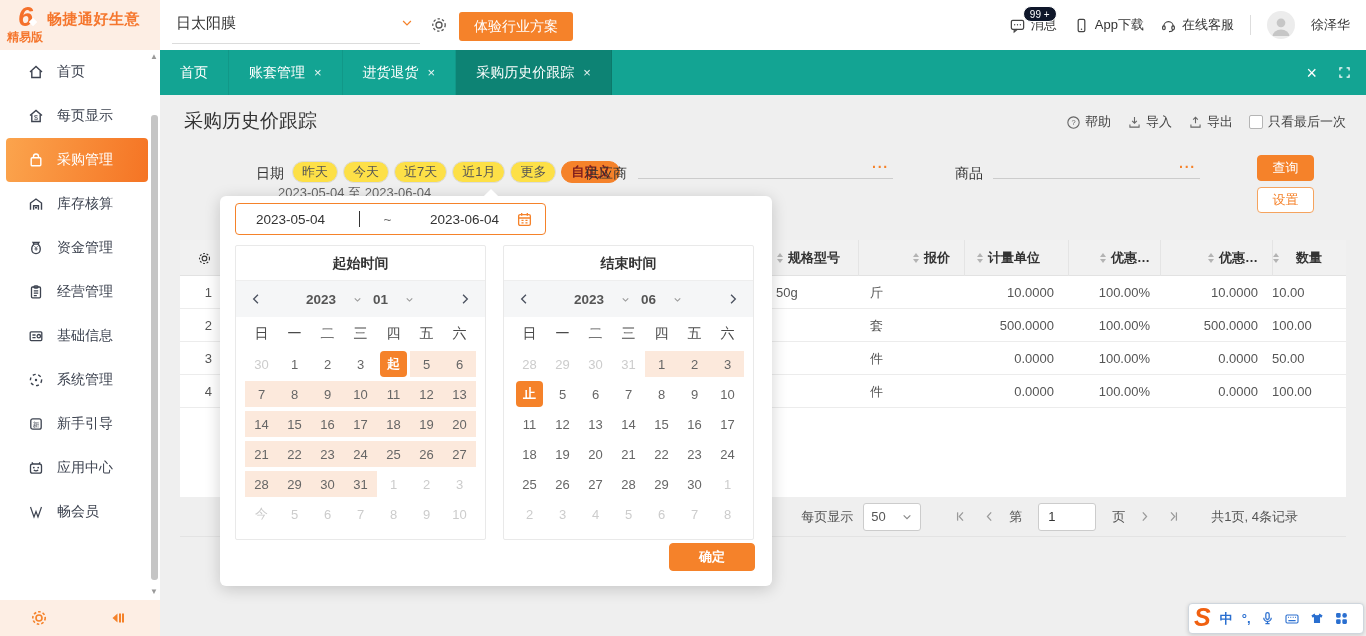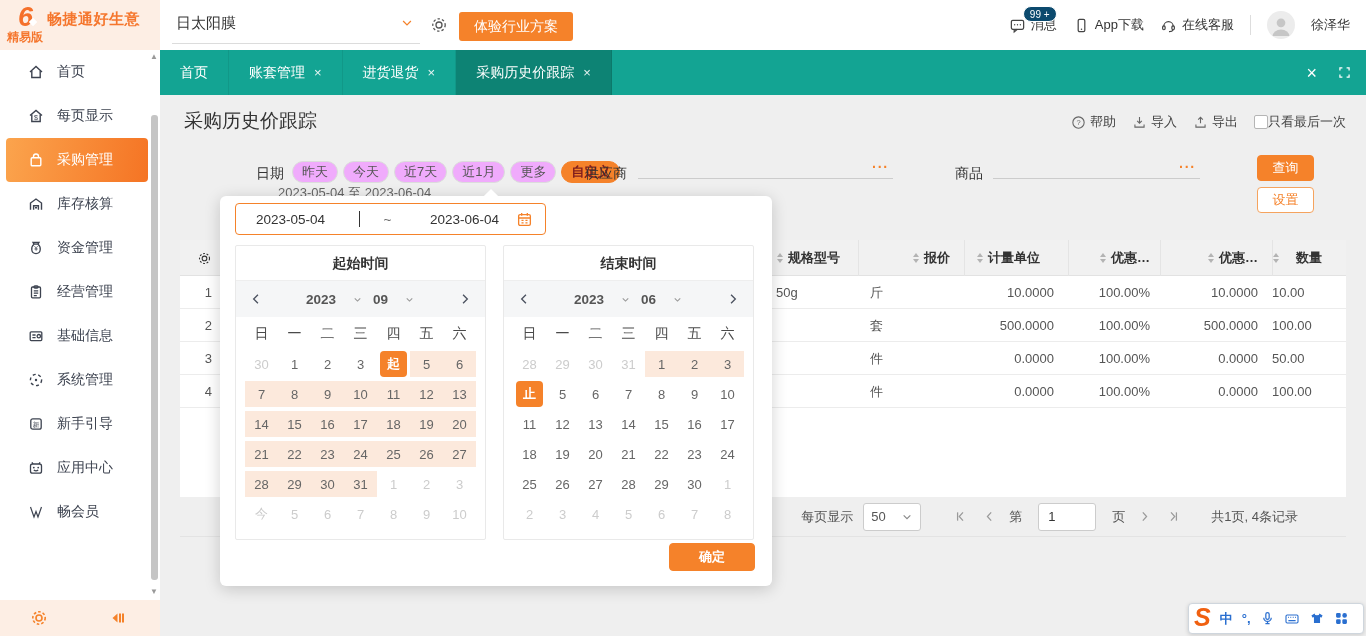--- a/index.html
+++ b/index.html
@@ -16,21 +16,21 @@
   .logo-text{position:absolute;left:47px;top:10px;font-size:15px;font-weight:700;color:#f5762d;letter-spacing:.5px;}
   .logo-sub{position:absolute;left:7px;top:29px;font-size:12px;font-weight:700;color:#f5762d;}
   .account{position:absolute;left:172px;top:0;width:248px;height:44px;border-bottom:1px solid #dcdcdc;cursor:pointer;}
   .account-name{position:absolute;left:4px;top:14px;font-size:15px;color:#333;}
   .account .chev{position:absolute;right:6px;top:16px;color:#f5822a;}
   .top-gear{position:absolute;left:430px;top:16px;color:#555;cursor:pointer;}
   .cta-btn{position:absolute;left:459px;top:12px;height:29px;padding:0 15px;background:#f5822a;border:none;border-radius:3px;color:#fff;font-size:14px;cursor:pointer;}
   .topbar-right{position:absolute;right:16px;top:0;height:50px;display:flex;align-items:center;gap:16px;justify-content:center;}
   .top-item{position:relative;display:flex;align-items:center;gap:5px;font-size:13px;color:#333;cursor:pointer;}
   .top-item .icn{color:#444;}
-  .msg-badge{position:absolute;top:-10px;left:14px;background:#0c4a6e;color:#fff;font-size:10px;line-height:14px;height:16px;padding:1px 6px;border-radius:9px;border:1px solid #fff;white-space:nowrap;}
+  .msg-badge{position:absolute;top:-10px;left:14px;background:#0f172a;color:#fff;font-size:10px;line-height:14px;height:16px;padding:1px 6px;border-radius:9px;border:1px solid #fff;white-space:nowrap;}
   .tdivider{width:1px;height:20px;background:#ddd;}
   .avatar{width:28px;height:28px;border-radius:50%;background:#ececec;overflow:hidden;display:flex;align-items:flex-end;justify-content:center;}
   .username{font-size:13px;color:#333;}
 
   
   .sidebar{position:absolute;left:0;top:50px;width:160px;height:550px;background:#fff;z-index:4;}
   .side-item{position:relative;height:44px;display:flex;align-items:center;gap:12px;padding-left:27px;font-size:14px;color:#3d4350;cursor:pointer;}
   .side-item .icn{color:#3d4350;width:18px;height:18px;}
   .side-item.active{background:linear-gradient(100deg,#fba44d,#f57424);color:#fff;margin:0 12px 0 6px;border-radius:4px;padding-left:21px;}
   .side-item.active .icn{color:#fff;}
@@ -53,29 +53,29 @@
   .tab-x{font-size:18px;line-height:1;cursor:pointer;}
   .tab-fs{cursor:pointer;}
 
   
   .content{position:absolute;left:160px;top:95px;width:1206px;height:541px;background:#efefef;overflow:hidden;}
   .page-title{position:absolute;left:24px;top:13px;font-size:19px;font-weight:500;color:#333;}
   .title-actions{position:absolute;right:20px;top:18px;display:flex;align-items:center;gap:16px;font-size:13px;color:#444;}
   .ta-item{display:flex;align-items:center;gap:4px;cursor:pointer;}
   .ta-item .icn{color:#666;}
   .chk{width:14px;height:14px;border:1px solid #b5b5b5;border-radius:2px;background:#fff;display:inline-block;}
-  .chk-label{display:flex;align-items:center;cursor:pointer;}
+  .chk-label{display:flex;align-items:center;gap:5px;cursor:pointer;}
 
   
   .flabel{position:absolute;font-size:14px;color:#333;}
   .lbl-date{left:96px;top:70px;}
   .lbl-supplier{left:425px;top:70px;}
   .lbl-product{left:795px;top:70px;}
   .pills{position:absolute;left:132px;top:66px;display:flex;gap:5px;}
-  .pill{height:22px;line-height:20px;padding:0 9px;background:#f0abfc;border:1px solid #dcdcdc;border-radius:11px;font-size:13px;color:#555;cursor:pointer;white-space:nowrap;}
+  .pill{height:22px;line-height:20px;padding:0 9px;background:#fde047;border:1px solid #dcdcdc;border-radius:11px;font-size:13px;color:#555;cursor:pointer;white-space:nowrap;}
   .pill.active{background:#f5822a;border-color:#f5822a;color:#7f1d1d;font-weight:700;}
   .date-range-text{position:absolute;left:118px;top:89px;font-size:13px;color:#666;}
   .uline{position:absolute;height:26px;border-bottom:1px solid #ccc;}
   .uline .dots{position:absolute;right:4px;bottom:3px;color:#f5822a;font-size:14px;font-weight:700;letter-spacing:1px;cursor:pointer;}
   .ul-supplier{left:478px;top:58px;width:255px;}
   .ul-product{left:833px;top:58px;width:207px;}
   .btn-query{position:absolute;left:1097px;top:60px;width:57px;height:26px;background:#f5822a;border:1px solid #f5822a;border-radius:4px;color:#fff;font-size:13px;cursor:pointer;}
   .btn-settings{position:absolute;left:1097px;top:92px;width:57px;height:26px;background:#fff;border:1px solid #f5a35e;border-radius:4px;color:#f5822a;font-size:13px;cursor:pointer;}
 
   
@@ -587,21 +587,21 @@
           <span class="nav-center">
             <span class="nav-ym">
                 <span>2023</span>
                 <span class="icn chev">
                   <svg width="11" height="11" viewBox="0 0 18 18" fill="none" stroke="currentColor" stroke-width="1.8">
                     <path d="M4.5 7 L9 11.5 L13.5 7"></path>
                   </svg>
                 </span>
               </span>
             <span class="nav-ym">
-                <span>09</span>
+                <span>01</span>
                 <span class="icn chev">
                   <svg width="11" height="11" viewBox="0 0 18 18" fill="none" stroke="currentColor" stroke-width="1.8">
                     <path d="M4.5 7 L9 11.5 L13.5 7"></path>
                   </svg>
                 </span>
               </span>
           </span>
           <span class="icn nav-chev">
               <svg width="14" height="14" viewBox="0 0 18 18" fill="none" stroke="currentColor" stroke-width="1.7">
                 <path d="M6.5 3.5 L12 9 L6.5 14.5"></path>

